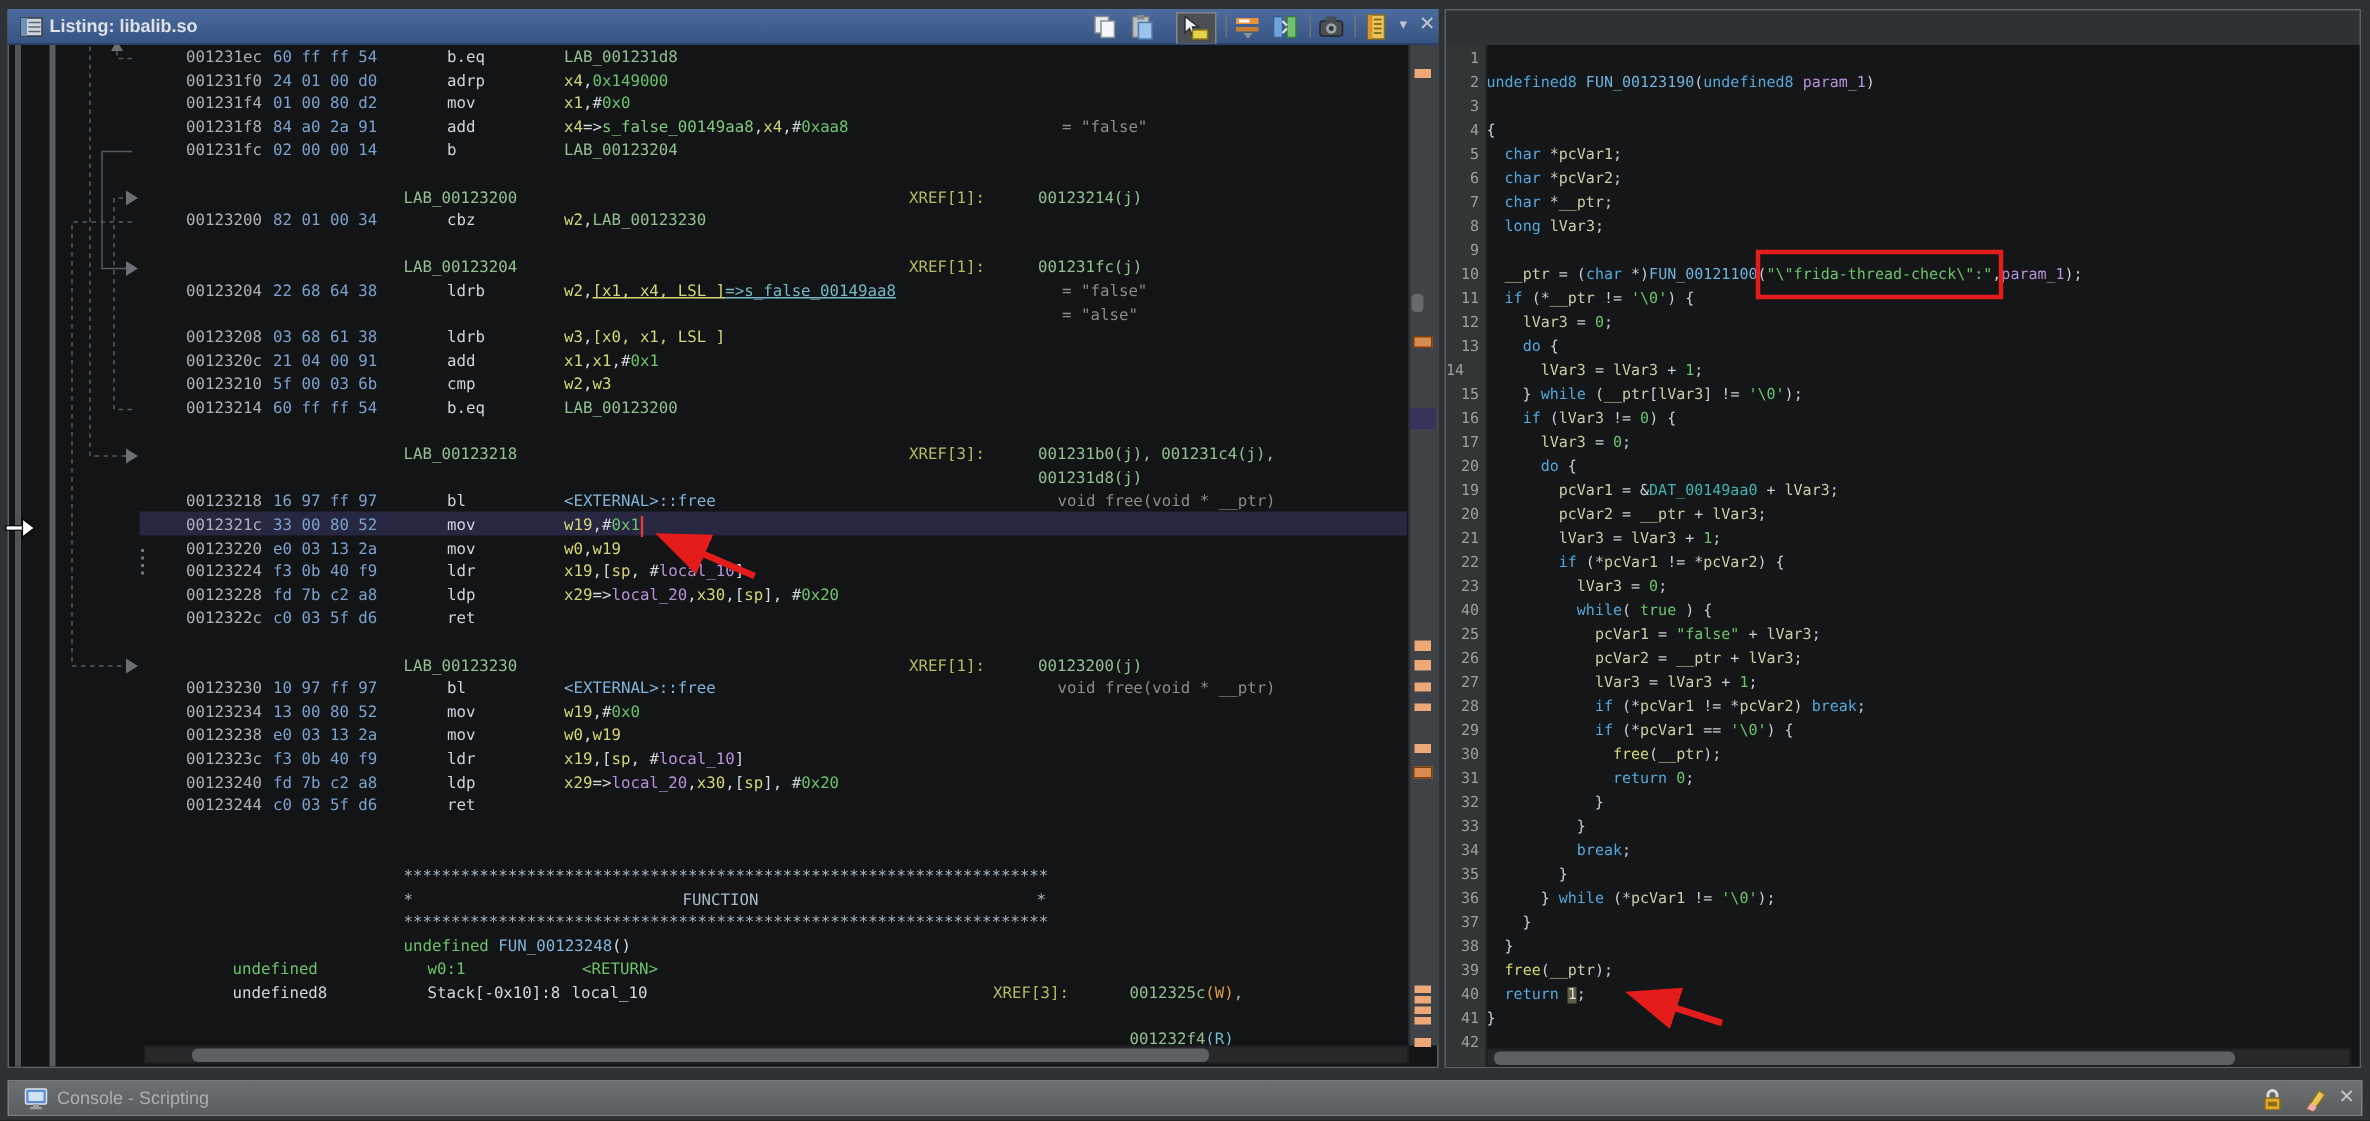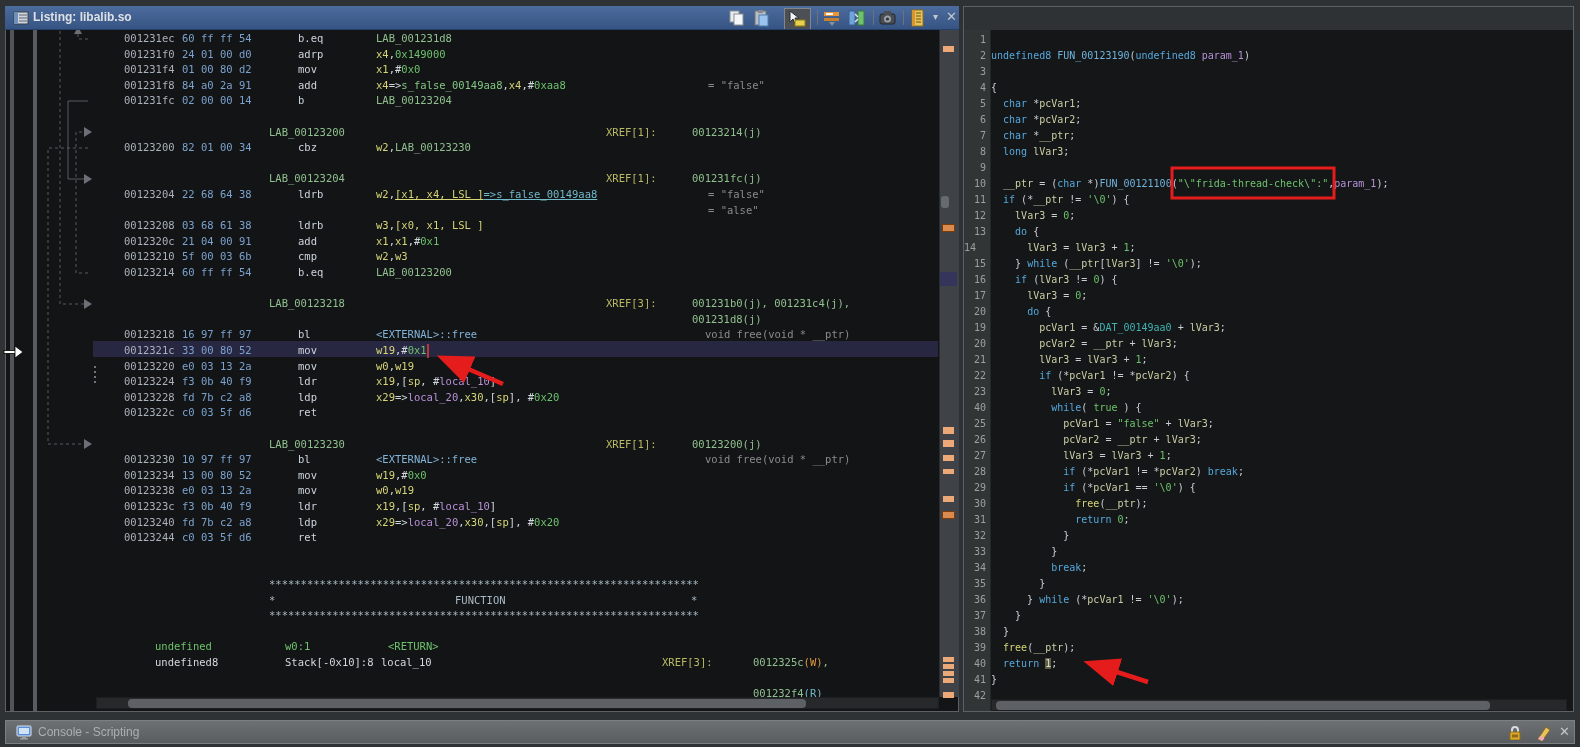--- a/index.html
+++ b/index.html
@@ -94,20 +94,21 @@
       <div class="lrow" style="top: 436.6px;"><span class="cell" style="left: 269px;"><span style="color: rgb(144, 192, 144);">LAB_00123230</span></span><span class="cell" style="left: 606px;"><span style="color: rgb(185, 185, 100);">XREF[1]:</span></span><span class="cell" style="left: 692px;"><span style="color: rgb(144, 192, 144);">00123200(j)</span></span></div>
       <div class="lrow" style="top: 452.2px;"><span class="cell" style="left: 124px;"><span style="color: rgb(169, 177, 187);">00123230</span></span><span class="cell" style="left: 182px;"><span style="color: rgb(123, 162, 206);">10 97 ff 97</span></span><span class="cell" style="left: 298px;"><span style="color: rgb(204, 212, 222);">bl</span></span><span class="cell" style="left: 376px;"><span style="color: rgb(130, 180, 218);">&lt;EXTERNAL&gt;::free</span></span><span class="cell" style="left: 705px;"><span style="color: rgb(139, 139, 139);">void free(void * __ptr)</span></span></div>
       <div class="lrow" style="top: 467.8px;"><span class="cell" style="left: 124px;"><span style="color: rgb(169, 177, 187);">00123234</span></span><span class="cell" style="left: 182px;"><span style="color: rgb(123, 162, 206);">13 00 80 52</span></span><span class="cell" style="left: 298px;"><span style="color: rgb(204, 212, 222);">mov</span></span><span class="cell" style="left: 376px;"><span style="color: rgb(213, 213, 120);">w19</span><span style="color: rgb(210, 216, 222);">,#</span><span style="color: rgb(109, 195, 109);">0x0</span></span></div>
       <div class="lrow" style="top: 483.4px;"><span class="cell" style="left: 124px;"><span style="color: rgb(169, 177, 187);">00123238</span></span><span class="cell" style="left: 182px;"><span style="color: rgb(123, 162, 206);">e0 03 13 2a</span></span><span class="cell" style="left: 298px;"><span style="color: rgb(204, 212, 222);">mov</span></span><span class="cell" style="left: 376px;"><span style="color: rgb(213, 213, 120);">w0</span><span style="color: rgb(210, 216, 222);">,</span><span style="color: rgb(213, 213, 120);">w19</span></span></div>
       <div class="lrow" style="top: 499px;"><span class="cell" style="left: 124px;"><span style="color: rgb(169, 177, 187);">0012323c</span></span><span class="cell" style="left: 182px;"><span style="color: rgb(123, 162, 206);">f3 0b 40 f9</span></span><span class="cell" style="left: 298px;"><span style="color: rgb(204, 212, 222);">ldr</span></span><span class="cell" style="left: 376px;"><span style="color: rgb(213, 213, 120);">x19</span><span style="color: rgb(210, 216, 222);">,[</span><span style="color: rgb(213, 213, 120);">sp</span><span style="color: rgb(210, 216, 222);">, #</span><span style="color: rgb(184, 146, 216);">local_10</span><span style="color: rgb(210, 216, 222);">]</span></span></div>
       <div class="lrow" style="top: 514.6px;"><span class="cell" style="left: 124px;"><span style="color: rgb(169, 177, 187);">00123240</span></span><span class="cell" style="left: 182px;"><span style="color: rgb(123, 162, 206);">fd 7b c2 a8</span></span><span class="cell" style="left: 298px;"><span style="color: rgb(204, 212, 222);">ldp</span></span><span class="cell" style="left: 376px;"><span style="color: rgb(213, 213, 120);">x29</span><span style="color: rgb(210, 216, 222);">=&gt;</span><span style="color: rgb(184, 146, 216);">local_20</span><span style="color: rgb(210, 216, 222);">,</span><span style="color: rgb(213, 213, 120);">x30</span><span style="color: rgb(210, 216, 222);">,[</span><span style="color: rgb(213, 213, 120);">sp</span><span style="color: rgb(210, 216, 222);">], #</span><span style="color: rgb(109, 195, 109);">0x20</span></span></div>
       <div class="lrow" style="top: 530.2px;"><span class="cell" style="left: 124px;"><span style="color: rgb(169, 177, 187);">00123244</span></span><span class="cell" style="left: 182px;"><span style="color: rgb(123, 162, 206);">c0 03 5f d6</span></span><span class="cell" style="left: 298px;"><span style="color: rgb(204, 212, 222);">ret</span></span></div>
       <div class="lrow" style="top: 577px;"><span class="cell" style="left: 269px;"><span style="color: rgb(169, 186, 198);">********************************************************************</span></span></div>
       <div class="lrow" style="top: 592.6px;"><span class="cell" style="left: 269px;"><span style="color: rgb(169, 186, 198);">*</span></span><span class="cell" style="left: 455px;"><span style="color: rgb(169, 186, 198);">FUNCTION</span></span><span class="cell" style="left: 691px;"><span style="color: rgb(169, 186, 198);">*</span></span></div>
       <div class="lrow" style="top: 608.2px;"><span class="cell" style="left: 269px;"><span style="color: rgb(169, 186, 198);">********************************************************************</span></span></div>
+      <div class="lrow" style="top: 623.8px;"><span class="cell" style="left: 269px;"><span style="color: rgb(109, 195, 109);">undefined </span><span style="color: rgb(130, 180, 218);">FUN_00123248</span><span style="color: rgb(210, 216, 222);">()</span></span></div>
       <div class="lrow" style="top: 639.4px;"><span class="cell" style="left: 155px;"><span style="color: rgb(109, 195, 109);">undefined</span></span><span class="cell" style="left: 285px;"><span style="color: rgb(109, 195, 109);">w0:1</span></span><span class="cell" style="left: 388px;"><span style="color: rgb(109, 195, 109);">&lt;RETURN&gt;</span></span></div>
       <div class="lrow" style="top: 655px;"><span class="cell" style="left: 155px;"><span style="color: rgb(210, 216, 222);">undefined8</span></span><span class="cell" style="left: 285px;"><span style="color: rgb(210, 216, 222);">Stack[-0x10]:8</span></span><span class="cell" style="left: 381px;"><span style="color: rgb(210, 216, 222);">local_10</span></span><span class="cell" style="left: 662px;"><span style="color: rgb(185, 185, 100);">XREF[3]:</span></span><span class="cell" style="left: 753px;"><span style="color: rgb(144, 192, 144);">0012325c</span><span style="color: rgb(224, 154, 64);">(W)</span><span style="color: rgb(144, 192, 144);">,</span></span></div>
       <div class="lrow" style="top: 686.2px;"><span class="cell" style="left: 753px;"><span style="color: rgb(144, 192, 144);">001232f4</span><span style="color: rgb(114, 185, 202);">(R)</span></span></div>
     </div>
 
   <div style="position:absolute;left:94px;top:366px;width:2px;height:2px;background:#70757a;"></div>
   <div style="position:absolute;left:94px;top:371px;width:2px;height:2px;background:#70757a;"></div>
   <div style="position:absolute;left:94px;top:376px;width:2px;height:2px;background:#70757a;"></div>
   <div style="position:absolute;left:94px;top:381px;width:2px;height:2px;background:#70757a;"></div>
 

